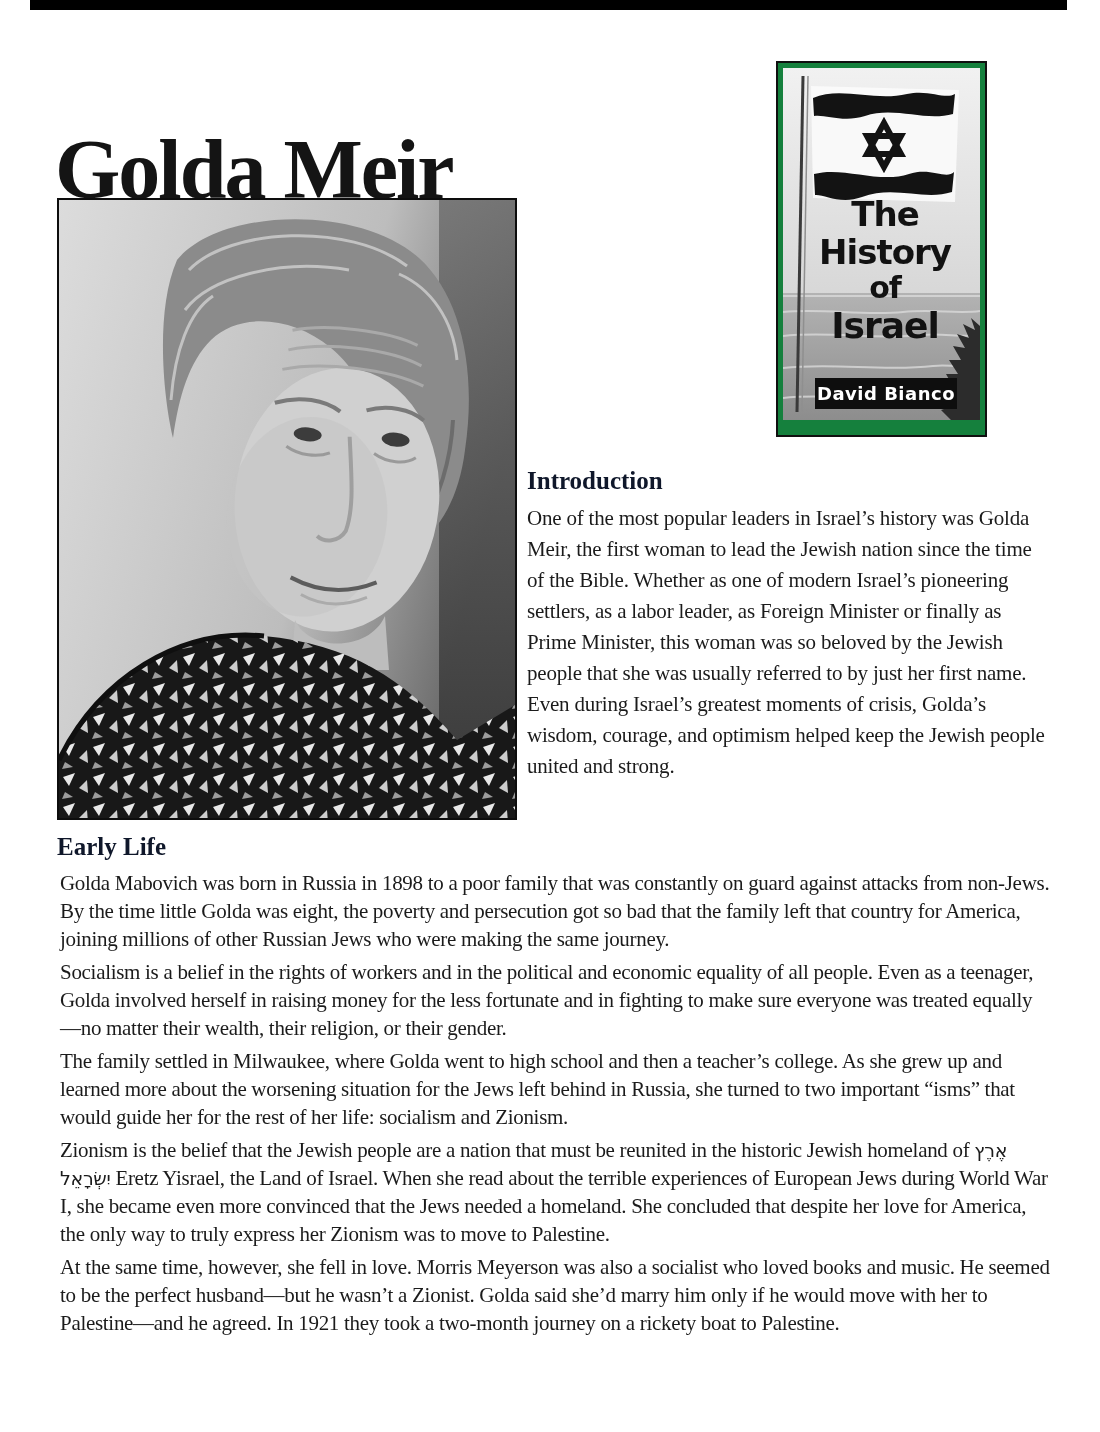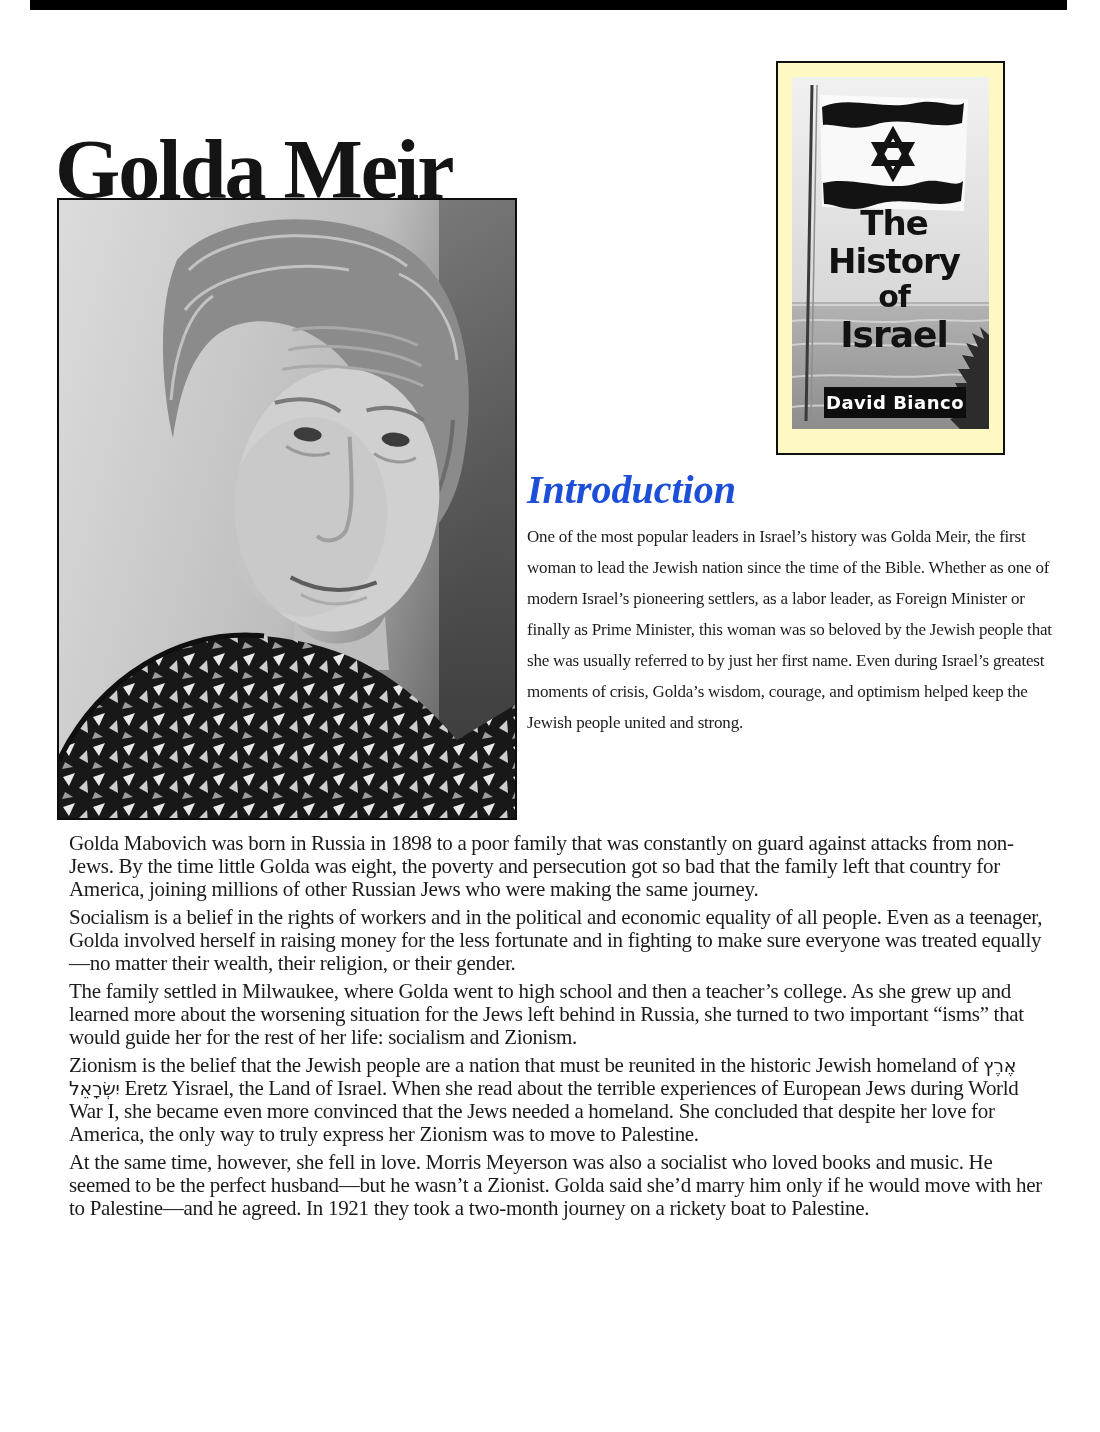--- a/index.html
+++ b/index.html
@@ -16,44 +16,44 @@
   }
   
   .portrait-frame {
     position:absolute; left:57px; top:198px; width:456px; height:618px;
     border:2px solid #0d0d0d; background:#b9b9b9;
   }
   .portrait-frame svg { display:block; }
   
   .book-frame {
     position:absolute; left:776px; top:61px; width:197px; height:362px;
-    border:2px solid #101010; background:#fef9c3; padding:14px;text-align:center;
+    border:2px solid #101010; background:#15803d; padding:5px;text-align:center;
   }
   .book-frame svg { display:block; }
   .cover-title {
     font-family:"DejaVu Sans", sans-serif; font-weight:800; fill:#121212; letter-spacing:-1px;
   }
   .cover-author {
     font-family:"DejaVu Sans", sans-serif; font-weight:700; fill:#ffffff; letter-spacing:0.5px;
   }
   
   .section-heading {
-    font-size:40px; font-weight:bold; margin:0 0 7px 0; color:#1d4ed8; line-height:1.2;font-style:italic;
+    font-size:25px; font-weight:bold; margin:0 0 7px 0; color:#0f172a; line-height:1.2;
   }
   .section-intro {
     position:absolute; left:527px; top:466px; width:525px;
   }
   .section-intro p {
-    margin:5px 0 0 0; font-size:17px; line-height:31px; letter-spacing:-0.2px;
+    margin:5px 0 0 0; font-size:21px; line-height:31px; letter-spacing:-0.2px;
   }
   .section-early {
     position:absolute; left:57px; top:832px; width:993px;
   }
   .section-early .paragraphs p {
-    margin:0 0 5px 12px; font-size:21px; line-height:23px; letter-spacing:-0.3px;
+    margin:0 0 5px 3px; font-size:21px; line-height:28px; letter-spacing:-0.3px;
   }
   .hebrew {
     font-family:"DejaVu Sans", sans-serif; font-size:19px;
   }
   .italic { }
 </style>
 </head>
 <body>
 
 <div class="page">
@@ -152,20 +152,21 @@
       <path d="M0,560 C40,478 120,428 205,436" fill="none" stroke="#0f0f0f" stroke-width="5"></path>
     </svg>
   </figure>
 
   <section class="section-intro">
     <h2 class="section-heading">Introduction</h2>
     <p>One of the most popular leaders in Israel’s history was Golda Meir, the first woman to lead the Jewish nation since the time of the Bible. Whether as one of modern Israel’s pioneering settlers, as a labor leader, as Foreign Minister or finally as Prime Minister, this woman was so beloved by the Jewish people that she was usually referred to by just her first name. Even during Israel’s greatest moments of crisis, Golda’s wisdom, courage, and optimism helped keep the Jewish people united and strong.</p>
   </section>
 
   <section class="section-early">
+    <h2 class="section-heading">Early Life</h2>
     <div class="paragraphs">
         <p><span>Golda Mabovich was born in Russia in 1898 to a poor family that was constantly on guard against attacks from non-Jews. By the time little Golda was eight, the poverty and persecution got so bad that the family left that country for America, joining millions of other Russian Jews who were making the same journey.</span></p>
         <p><span>Socialism is a belief in the rights of workers and in the political and economic equality of all people. Even as a teenager, Golda involved herself in raising money for the less fortunate and in fighting to make sure everyone was treated equally—no matter their wealth, their religion, or their gender.</span></p>
         <p><span>The family settled in Milwaukee, where Golda went to high school and then a teacher’s college. As she grew up and learned more about the worsening situation for the Jews left behind in Russia, she turned to two important “isms” that would guide her for the rest of her life: socialism and Zionism.</span></p>
         <p><span>Zionism is the belief that the Jewish people are a nation that must be reunited in the historic Jewish homeland of </span><span class="hebrew">אֶרֶץ יִשְׂרָאֵל</span><span> </span><span class="italic">Eretz Yisrael</span><span>, the Land of Israel. When she read about the terrible experiences of European Jews during World War I, she became even more convinced that the Jews needed a homeland. She concluded that despite her love for America, the only way to truly express her Zionism was to move to Palestine.</span></p>
         <p><span>At the same time, however, she fell in love. Morris Meyerson was also a socialist who loved books and music. He seemed to be the perfect husband—but he wasn’t a Zionist. Golda said she’d marry him only if he would move with her to Palestine—and he agreed. In 1921 they took a two-month journey on a rickety boat to Palestine.</span></p>
       </div>
   </section>
 
 </div>

